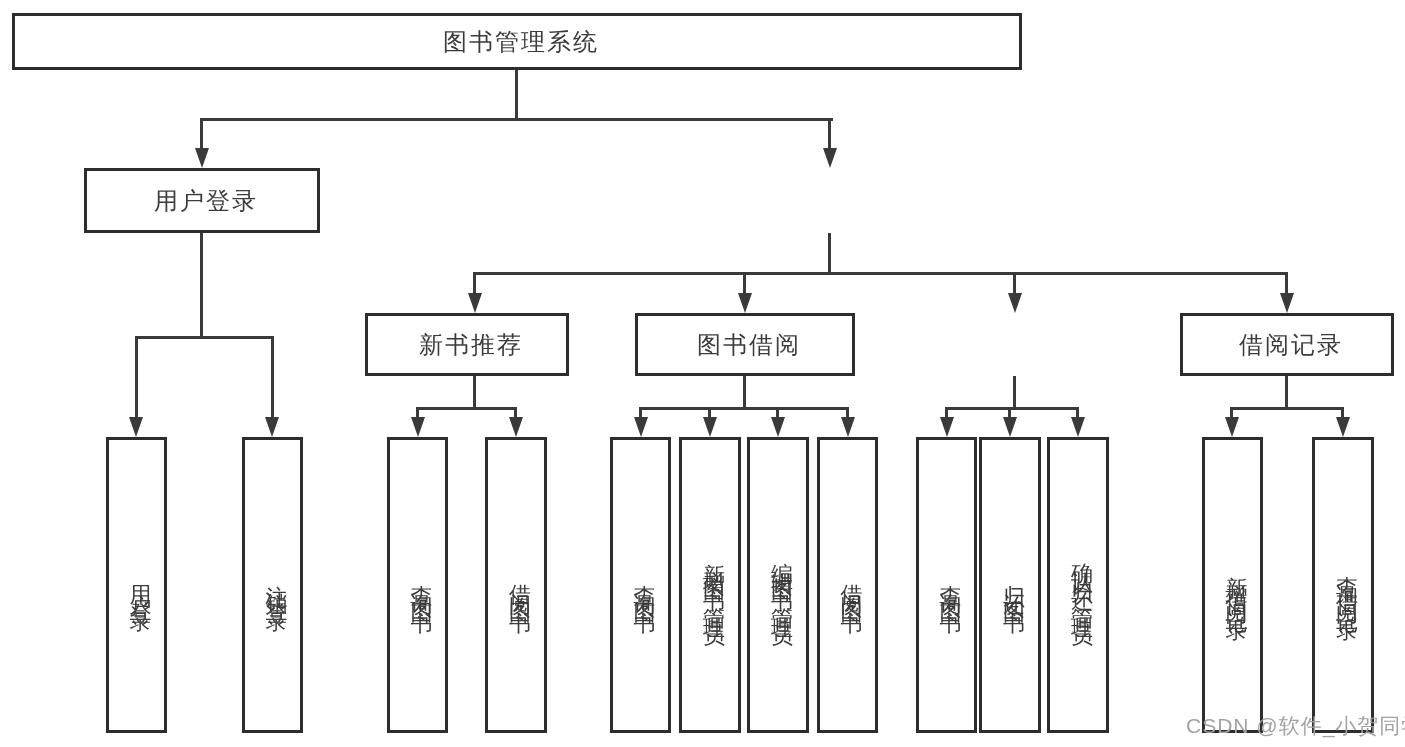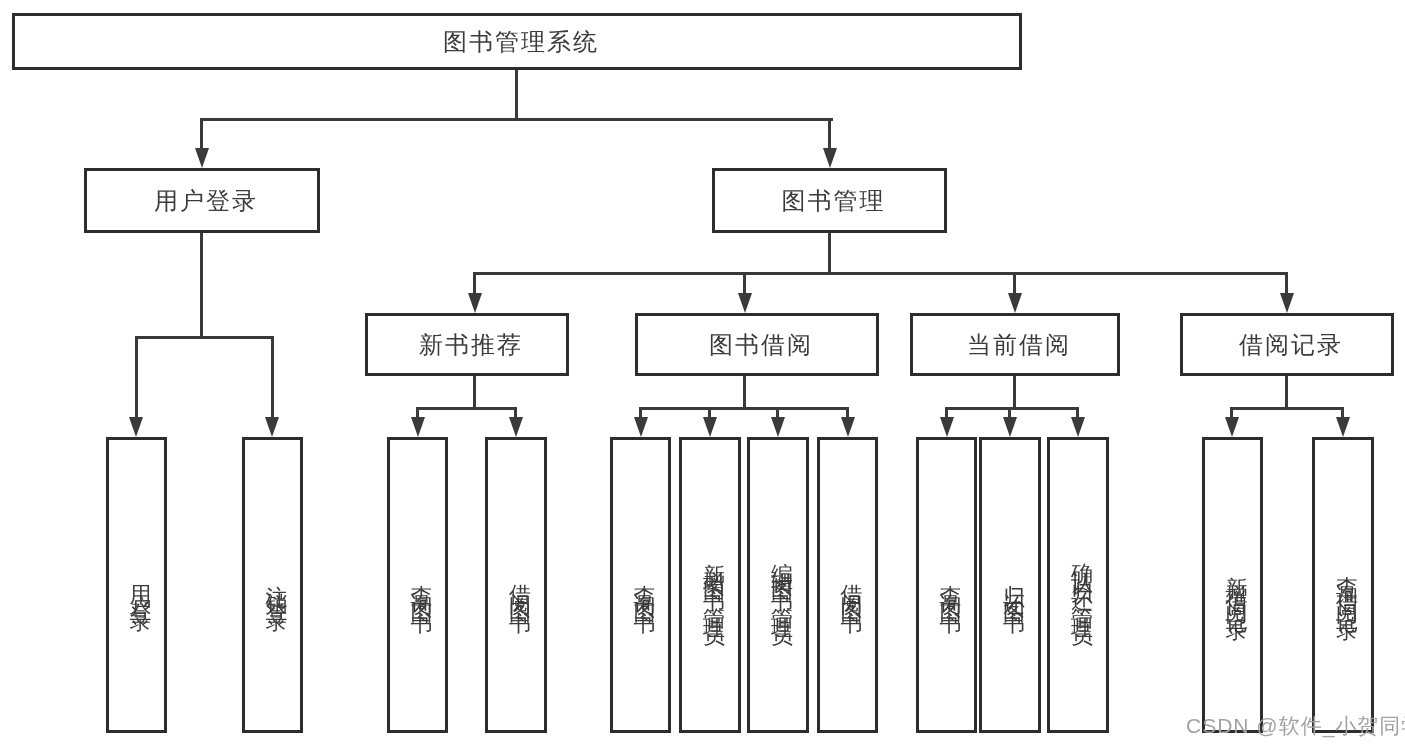--- a/index.html
+++ b/index.html
@@ -50,23 +50,20 @@
   <div class="vline" style="left:515px;top:70px;height:50px"></div>
   <div class="hline" style="left:200px;top:118px;width:633px"></div>
   <div class="vline" style="left:200px;top:118px;height:34px"></div>
   <div class="arrow" style="left:195px;top:148px"></div>
   <div class="vline" style="left:828px;top:118px;height:34px"></div>
   <div class="arrow" style="left:823px;top:148px"></div>
 
   <div class="box h" style="left:84px;top:168px;width:236px;height:65px">
     <span>用户登录</span>
   </div>
-  <div class="box h" style="left:712px;top:168px;width:235px;height:65px">
-    <span>图书管理</span>
-  </div>
 
   <div class="vline" style="left:200px;top:233px;height:106px"></div>
   <div class="hline" style="left:135px;top:336px;width:139px"></div>
   <div class="vline" style="left:135px;top:336px;height:85px"></div>
   <div class="arrow" style="left:129px;top:417px"></div>
   <div class="vline" style="left:271px;top:336px;height:85px"></div>
   <div class="arrow" style="left:265px;top:417px"></div>
 
   <div class="vline" style="left:828px;top:233px;height:42px"></div>
   <div class="hline" style="left:473px;top:272px;width:815px"></div>
@@ -75,25 +72,22 @@
   <div class="vline" style="left:743px;top:272px;height:25px"></div>
   <div class="arrow" style="left:738px;top:293px"></div>
   <div class="vline" style="left:1013px;top:272px;height:25px"></div>
   <div class="arrow" style="left:1008px;top:293px"></div>
   <div class="vline" style="left:1285px;top:272px;height:25px"></div>
   <div class="arrow" style="left:1280px;top:293px"></div>
 
   <div class="box h" style="left:365px;top:313px;width:204px;height:63px">
     <span>新书推荐</span>
   </div>
-  <div class="box h" style="left:635px;top:313px;width:244px;height:63px">
+  <div class="box h" style="left:635px;top:313px;width:220px;height:63px">
     <span>图书借阅</span>
-  </div>
-  <div class="box h" style="left:910px;top:313px;width:210px;height:63px">
-    <span>当前借阅</span>
   </div>
   <div class="box h" style="left:1180px;top:313px;width:214px;height:63px">
     <span>借阅记录</span>
   </div>
 
   <div class="vline" style="left:473px;top:376px;height:34px"></div>
   <div class="hline" style="left:416px;top:407px;width:101px"></div>
   <div class="vline" style="left:416px;top:407px;height:12px"></div>
   <div class="arrow" style="left:411px;top:417px"></div>
   <div class="vline" style="left:514px;top:407px;height:12px"></div>

